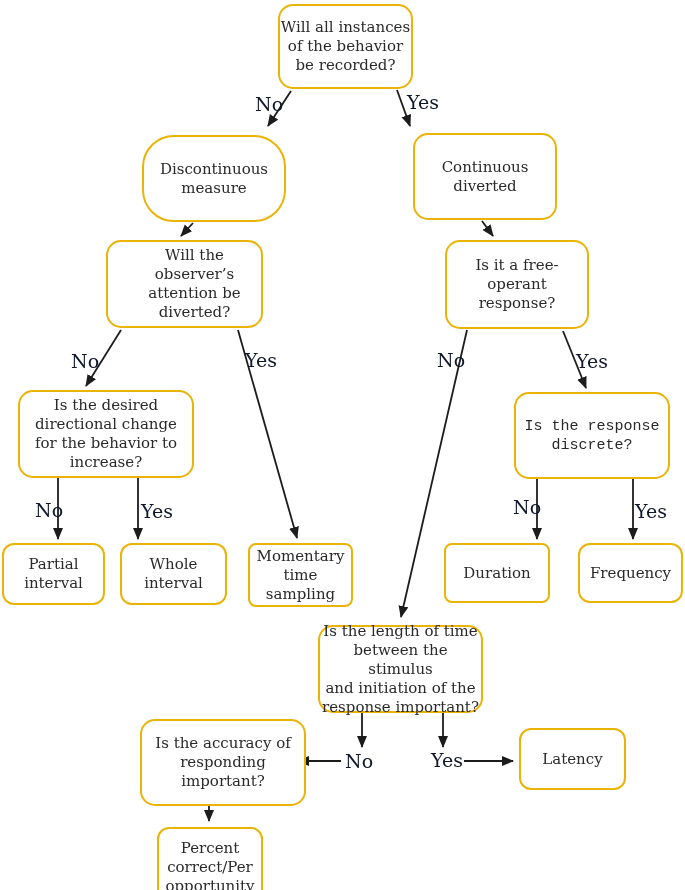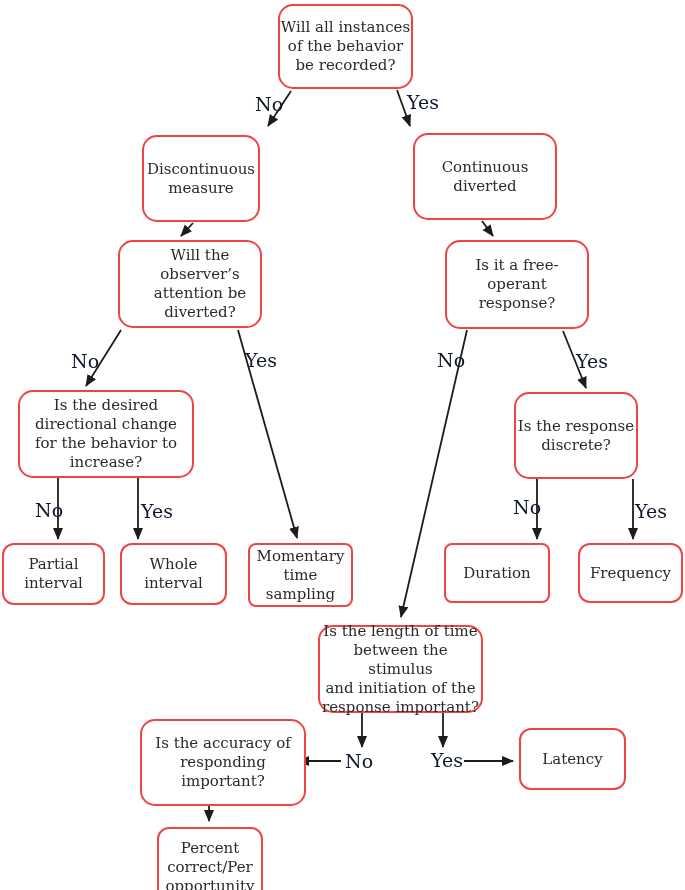--- a/index.html
+++ b/index.html
@@ -8,21 +8,21 @@
     width:685px;height:890px;
     background:#ffffff;
     font-family:"DejaVu Serif","Liberation Serif",serif;
     color:#1c1c1c;
     overflow:hidden;
   }
   #edges{position:absolute;left:0;top:0;width:685px;height:890px;}
   .node{
     position:absolute;
     box-sizing:border-box;
-    border:2px solid #ef4444;
+    border:2px solid #eab308;
     border-radius:15px;
     background:#ffffff;
     display:flex;
     align-items:center;
     justify-content:center;
     text-align:center;
   }
   .node .lbl{
     white-space:pre-line;
     font-size:15px;
@@ -66,44 +66,44 @@
       <line x1="464" y1="761" x2="513" y2="761" marker-end="url(#arw)"></line>
       <line x1="209" y1="806" x2="209" y2="821" marker-end="url(#arw)"></line>
     </g>
   </svg>
 
   <div class="node" style="left:278px;top:4px;width:135px;height:85px;">
     <span class="lbl">Will all instances
 of the behavior
 be recorded?</span>
   </div>
-  <div class="node" style="left:142px;top:135px;width:118px;height:87px;">
+  <div class="node" style="left:142px;top:135px;width:144px;height:87px;border-radius:32px;">
     <span class="lbl">Discontinuous
 measure</span>
   </div>
   <div class="node" style="left:413px;top:133px;width:144px;height:87px;">
     <span class="lbl">Continuous
 diverted</span>
   </div>
-  <div class="node" style="left:118px;top:240px;width:144px;height:88px;padding-left:20px;">
+  <div class="node" style="left:106px;top:240px;width:157px;height:88px;padding-left:20px;">
     <span class="lbl">Will the observer’s
 attention be
 diverted?</span>
   </div>
   <div class="node" style="left:445px;top:240px;width:144px;height:89px;">
     <span class="lbl">Is it a free-operant
 response?</span>
   </div>
   <div class="node" style="left:18px;top:390px;width:176px;height:88px;">
     <span class="lbl">Is the desired
 directional change
 for the behavior to
 increase?</span>
   </div>
-  <div class="node" style="left:514px;top:392px;width:124px;height:87px;">
+  <div class="node" style="left:514px;top:392px;width:156px;height:87px;font-family:Liberation Mono, monospace;">
     <span class="lbl">Is the response
 discrete?</span>
   </div>
   <div class="node" style="left:2px;top:543px;width:103px;height:62px;border-radius:12px;">
     <span class="lbl">Partial
 interval</span>
   </div>
   <div class="node" style="left:120px;top:543px;width:107px;height:62px;border-radius:12px;">
     <span class="lbl">Whole
 interval</span>

